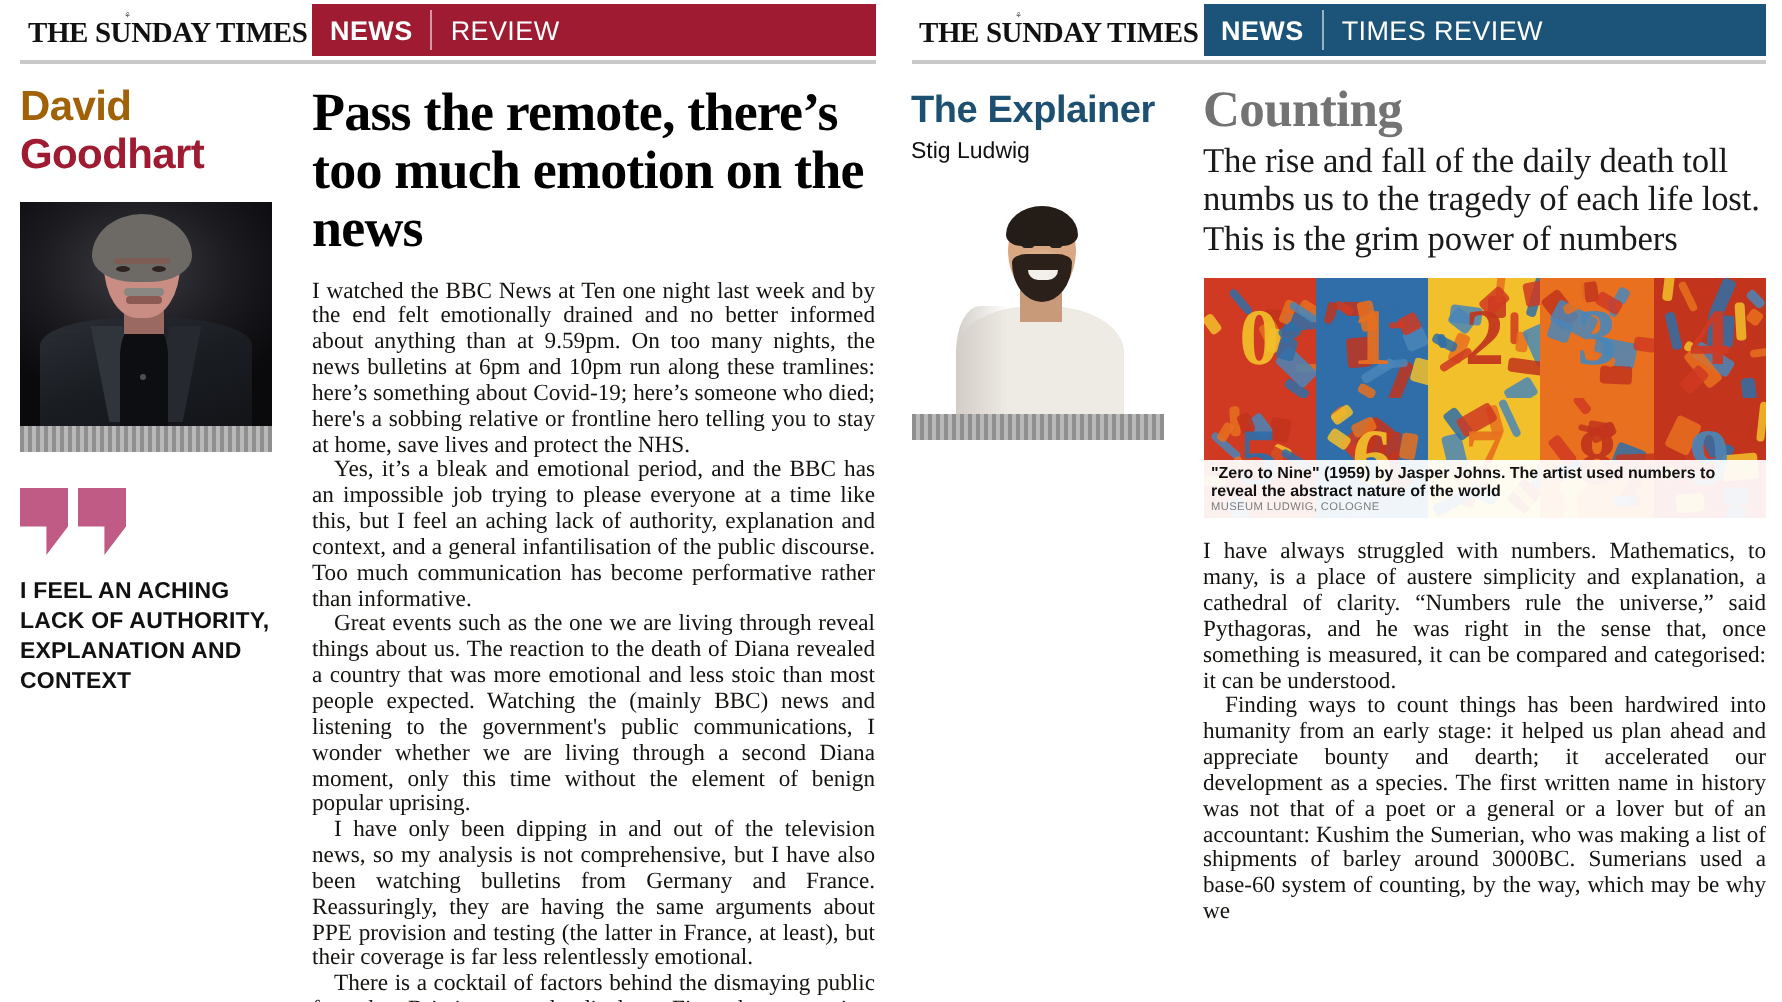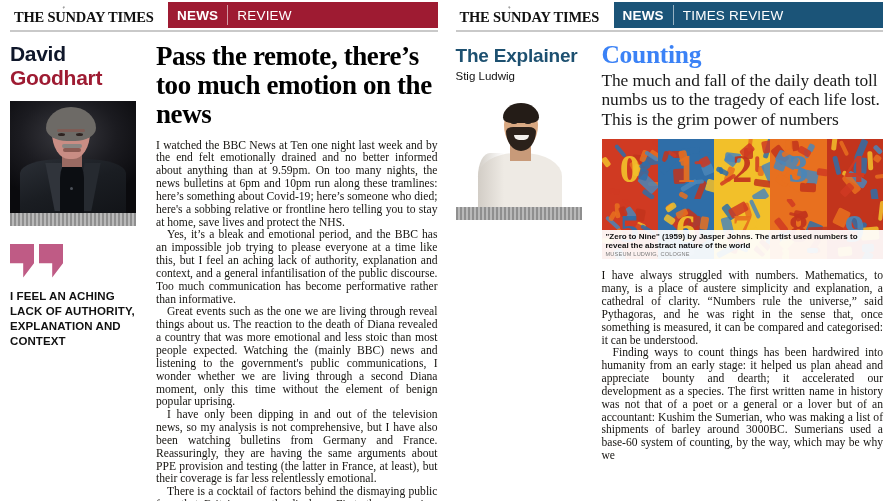--- a/index.html
+++ b/index.html
@@ -28,21 +28,21 @@
     font-size: 4px; letter-spacing: .3px; color: #5a5a5a; line-height: 4px;
     margin-bottom: 0px; margin-left: 48px; font-family: "Liberation Serif", serif;
   }
   .logo-name {
     font-family: "Liberation Serif", serif;
     font-weight: bold; font-size: 14.5px; letter-spacing: -0.2px;
     color: #111; white-space: nowrap; line-height: 15px;
   }
   .masthead-bar {
     flex: 1; display: flex; align-items: center; gap: 0px;
-    padding-left: 9px; color: #fff; margin-left: 12px;
+    padding-left: 9px; color: #fff;
   }
   .bar-news {
     font-family: "Liberation Sans", sans-serif;
     font-weight: bold; font-size: 13.5px; letter-spacing: .2px;
     padding-right: 9px;
   }
   .bar-divider { width: 1px; align-self: stretch; background: rgba(255,255,255,.55); margin: 3px 0; }
   .bar-section {
     font-family: "Liberation Sans", sans-serif;
     font-weight: normal; font-size: 13.5px; letter-spacing: .2px; padding-left: 9px;
@@ -158,21 +158,21 @@
     font-weight: bold; font-size: 19px; line-height: 21px;
     color: #1d5070; letter-spacing: -0.2px; margin-top: 4px;
   }
   .explainer-byline {
     font-family: "Liberation Sans", sans-serif;
     font-size: 11.5px; line-height: 14px; color: #111; margin-top: 3px;
   }
   .headline-right {
     font-family: "Liberation Serif", serif;
     font-weight: bold; font-size: 25.5px; line-height: 27px;
-    letter-spacing: -0.3px; color: #3b82f6; margin-top: 0px;
+    letter-spacing: -0.3px; color: #737373; margin-top: 0px;
   }
   .standfirst {
     font-family: "Liberation Serif", serif;
     font-size: 17.4px; line-height: 19.6px; color: #1a1a1a;
     margin-top: 3px; letter-spacing: -0.1px;
   }
 
   
   .artwork-wrap { margin-top: 10px; position: relative; width: 100%; }
   .artwork {
@@ -217,21 +217,21 @@
         <div class="bar-news">NEWS</div>
         <div class="bar-divider"></div>
         <div class="bar-section">REVIEW</div>
       </div>
     </div>
     <div class="masthead-rule"></div>
 
     <div class="cols">
 
       <div class="col-side">
-        <div class="byline-name" style="color:#0f172a">David</div>
+        <div class="byline-name" style="color:#a16207">David</div>
         <div class="byline-name" style="color:#9e1b32">Goodhart</div>
 
         <div class="portrait">
           <div class="portrait-photo">
             <div class="dg-bg"></div>
             <div class="dg-body"></div>
             <div class="dg-lapelL"></div>
             <div class="dg-lapelR"></div>
             <div class="dg-shirt"></div>
             <div class="dg-btn"></div>
@@ -302,21 +302,21 @@
             <div class="sa-eyeR"></div>
             <div class="sa-beard"></div>
             <div class="sa-smile"></div>
           </div>
           <div class="photo-barcode"></div>
         </div>
       </div>
 
       <div class="col-main">
         <div class="headline-right">Counting</div>
-        <div class="standfirst">The much and fall of the daily death toll numbs us to the tragedy of each life lost. This is the grim power of numbers</div>
+        <div class="standfirst">The rise and fall of the daily death toll numbs us to the tragedy of each life lost. This is the grim power of numbers</div>
 
         <div class="artwork-wrap">
           <div class="artwork" id="artwork">
               <div class="art-cell" style="left: 0%; top: 0%; width: 20%; height: 50%; background: rgb(208, 58, 34);">
                 <div class="art-strokes">
                   <i style="left: 53.735%; top: 26.3353%; width: 24.4379%; height: 21.7935%; background: rgb(194, 52, 28); transform: rotate(5.25653deg);"></i>
                   <i style="left: 78.2904%; top: 80.5487%; width: 8.53503%; height: 21.958%; background: rgb(47, 110, 168); transform: rotate(-55.1962deg);"></i>
                   <i style="left: 89.3484%; top: 5.195%; width: 19.0582%; height: 6.48406%; background: rgb(208, 58, 34); transform: rotate(31.2632deg);"></i>
                   <i style="left: 83.1612%; top: 71.2429%; width: 31.2016%; height: 7.01941%; background: rgb(232, 112, 31); transform: rotate(-0.727458deg);"></i>
                   <i style="left: 18.3509%; top: 78.5241%; width: 8.34305%; height: 18.8437%; background: rgb(208, 58, 34); transform: rotate(-85.103deg);"></i>

